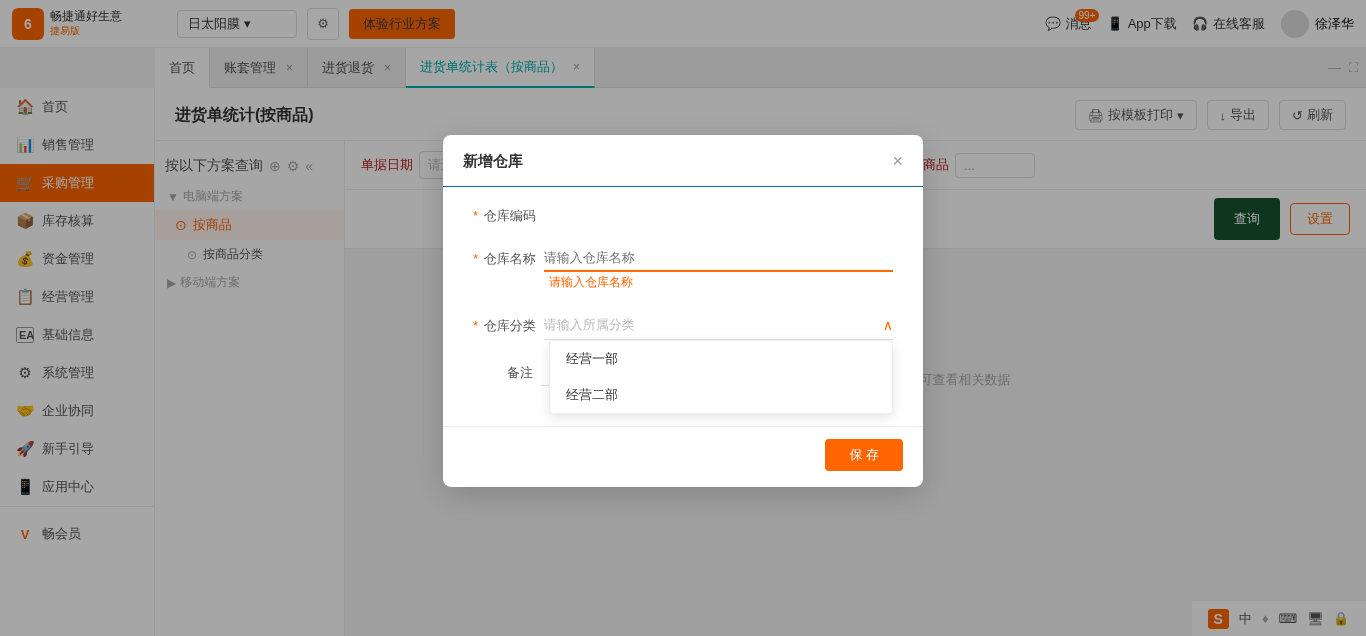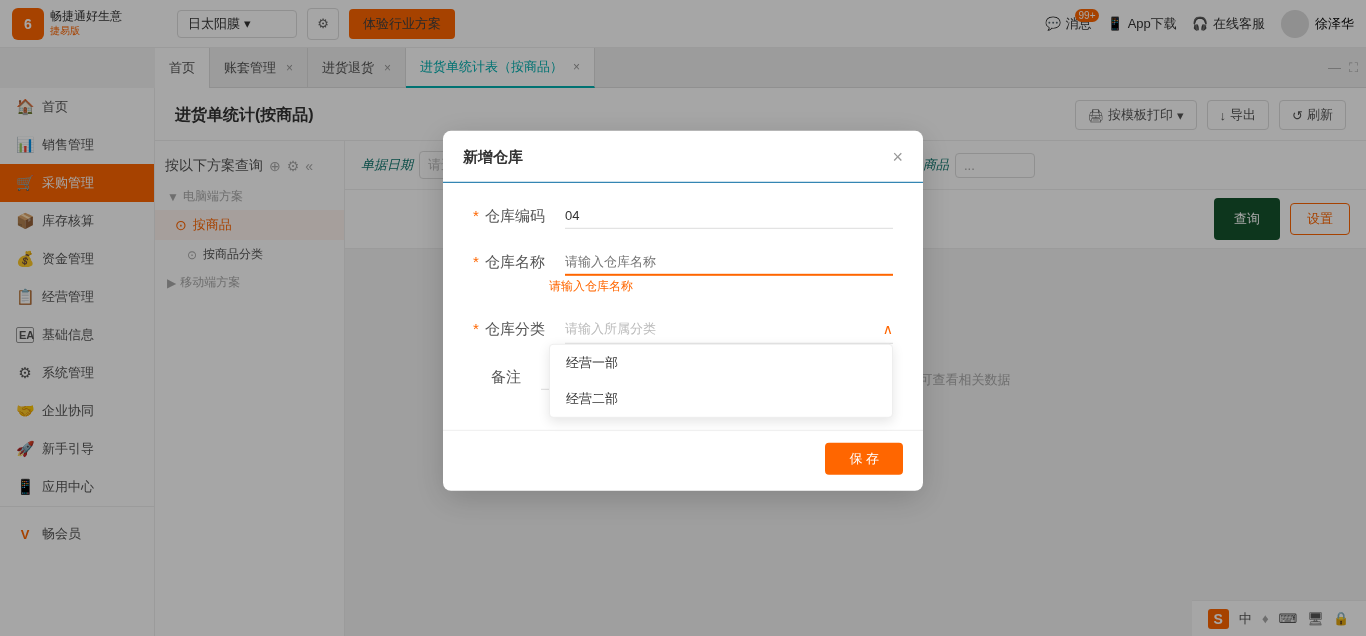--- a/index.html
+++ b/index.html
@@ -162,21 +162,21 @@
       border-bottom: 1px solid #0369a1;
     }
     .modal-title { font-size: 15px; font-weight: bold; color: #333; }
     .modal-close { cursor: pointer; color: #999; font-size: 18px; }
     .modal-body { padding: 20px 30px; }
     .modal-field { margin-bottom: 20px; position: relative; }
     .modal-field-row {
       display: flex; align-items: center; gap: 0;
     }
     .modal-field-label {
-      font-size: 15px; color: #555; min-width: 68px; text-align: right; padding-right: 20px;
+      font-size: 13px; color: #555; min-width: 68px; text-align: right; padding-right: 8px;
     }
     .required-star { color: #f60; margin-right: 2px; }
     .modal-input {
       flex: 1; border: none; border-bottom: 1px solid #ddd;
       padding: 5px 0; font-size: 13px; color: #333; outline: none;
       background: transparent;
     }
     .modal-input.error-border { border-bottom: 2px solid #f60; }
     .error-msg { color: #f60; font-size: 12px; margin-left: 76px; margin-top: 2px; }
     .modal-select-field {
@@ -262,21 +262,21 @@
       background: #fff;
       padding: 10px 16px;
       display: flex; align-items: center; gap: 16px;
       flex-wrap: wrap;
       border-bottom: 1px solid #eee;
     }
 
     .field-group {
       display: flex; align-items: center; gap: 6px;
     }
-    .field-group-label { color: #0f766e; font-size: 13px; white-space: nowrap; font-style: italic; }
+    .field-group-label { color: #b91c1c; font-size: 13px; white-space: nowrap; }
     .input-box {
       border: 1px solid #ddd; border-radius: 4px; padding: 4px 8px;
       background: #fff; color: #555; font-size: 13px; width: 140px;
       display: flex; align-items: center; justify-content: space-between; cursor: pointer;
     }
 
     .right-action-bar {
       background: #fff; padding: 8px 16px;
       display: flex; align-items: center; justify-content: flex-end; gap: 10px;
       border-bottom: 1px solid #eee;
@@ -529,21 +529,20 @@
     <span class="modal-close">×</span>
   </div>
   <div class="modal-body">
 
     <div class="modal-field">
       <div class="modal-field-row">
         <span class="modal-field-label">
           <span class="required-star">*</span>
           <span>仓库编码</span>
         </span>
-        <input class="modal-input" type="text" value="04" style="">
       </div>
     </div>
 
     <div class="modal-field">
       <div class="modal-field-row">
         <span class="modal-field-label">
           <span class="required-star">*</span>
           <span>仓库名称</span>
         </span>
         <input class="modal-input error-border" type="text" placeholder="请输入仓库名称" style="">

